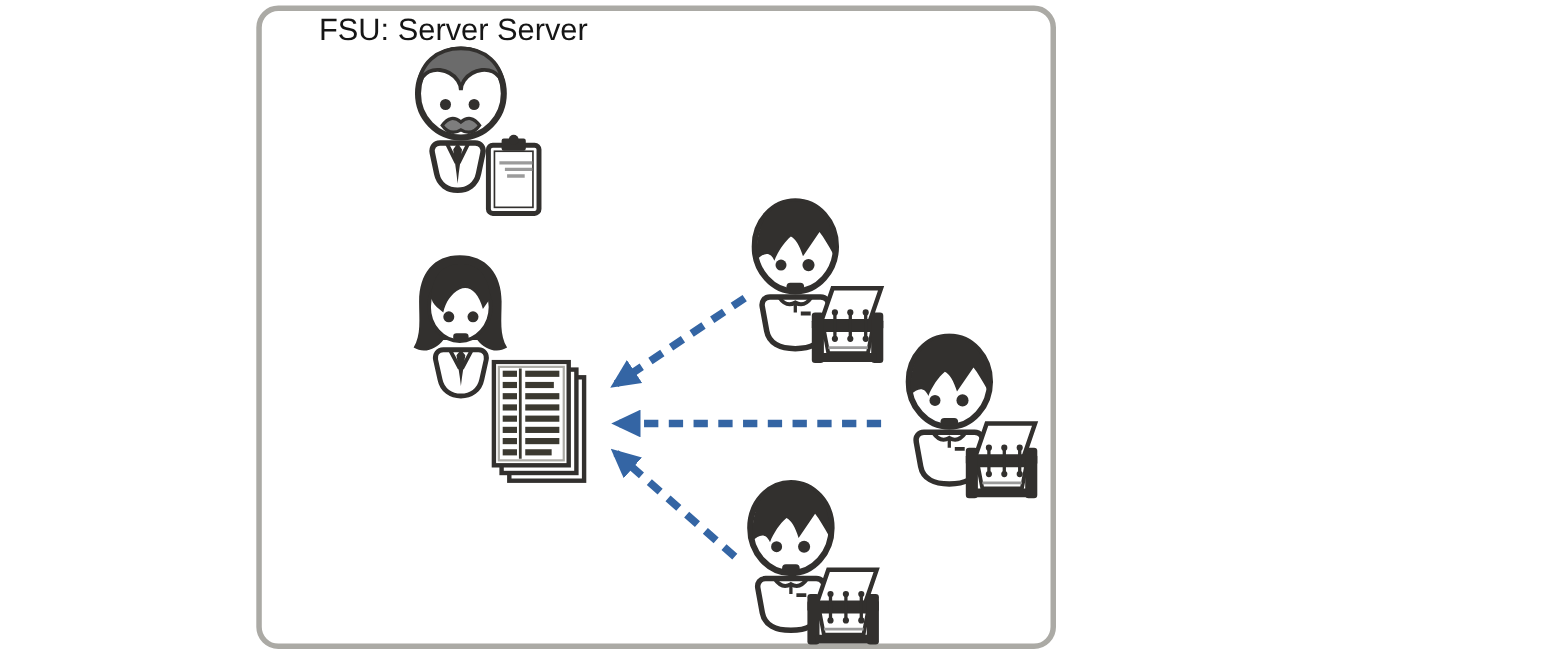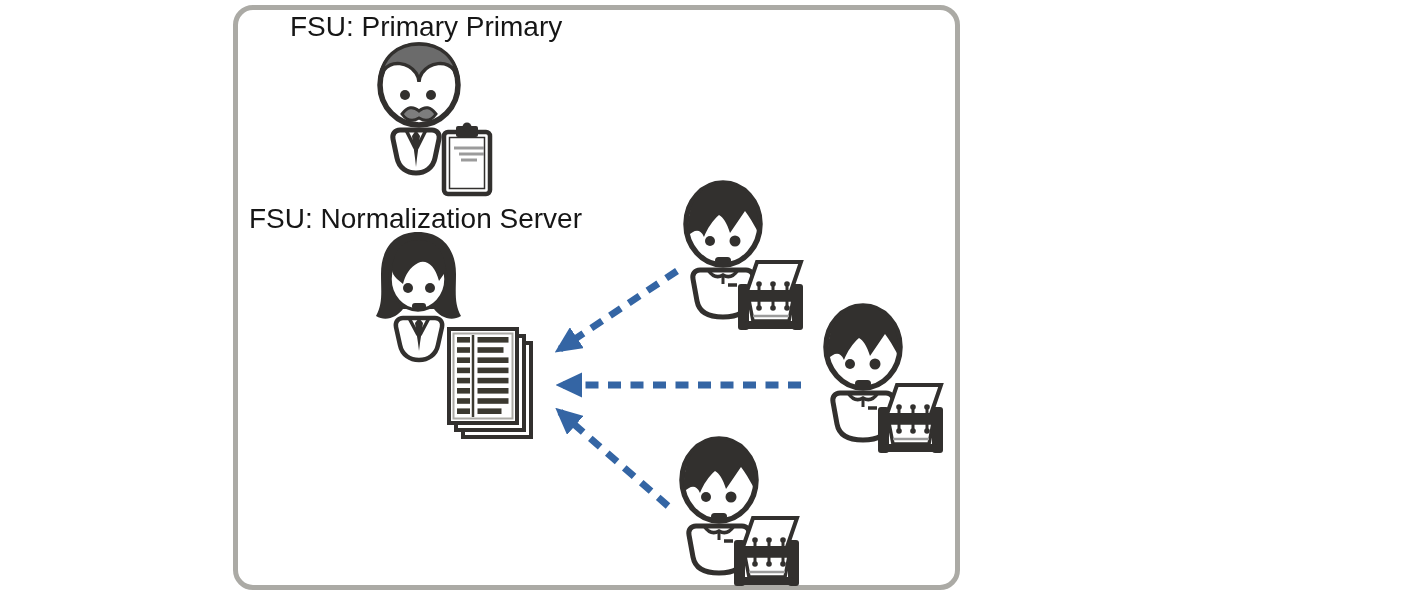--- a/index.html
+++ b/index.html
@@ -143,23 +143,22 @@
             <rect x="13" y="81.4" width="13" height="5.6"></rect>
               <rect x="33.5" y="81.4" width="24" height="5.6"></rect>
           </g>
         </g>
       </symbol>
     </defs>
   </svg>
 
   <div class="frame"></div>
 
-  <div id="label-primary" class="diagram-label">FSU: Primary Primary</div>
+  <div id="label-primary" class="diagram-label">FSU: Server Server</div>
 
-  <div id="label-normalization" class="diagram-label">FSU: Normalization Server</div>
 
   <svg id="icon-primary-person" class="icon" viewBox="0 0 126 158">
     <use href="#sym-manager"></use>
   </svg>
 
   <svg id="icon-normalization-person" class="icon" viewBox="0 0 96 134">
     <use href="#sym-woman"></use>
   </svg>
 
   <svg id="icon-documents" class="icon" viewBox="0 0 102 118">

